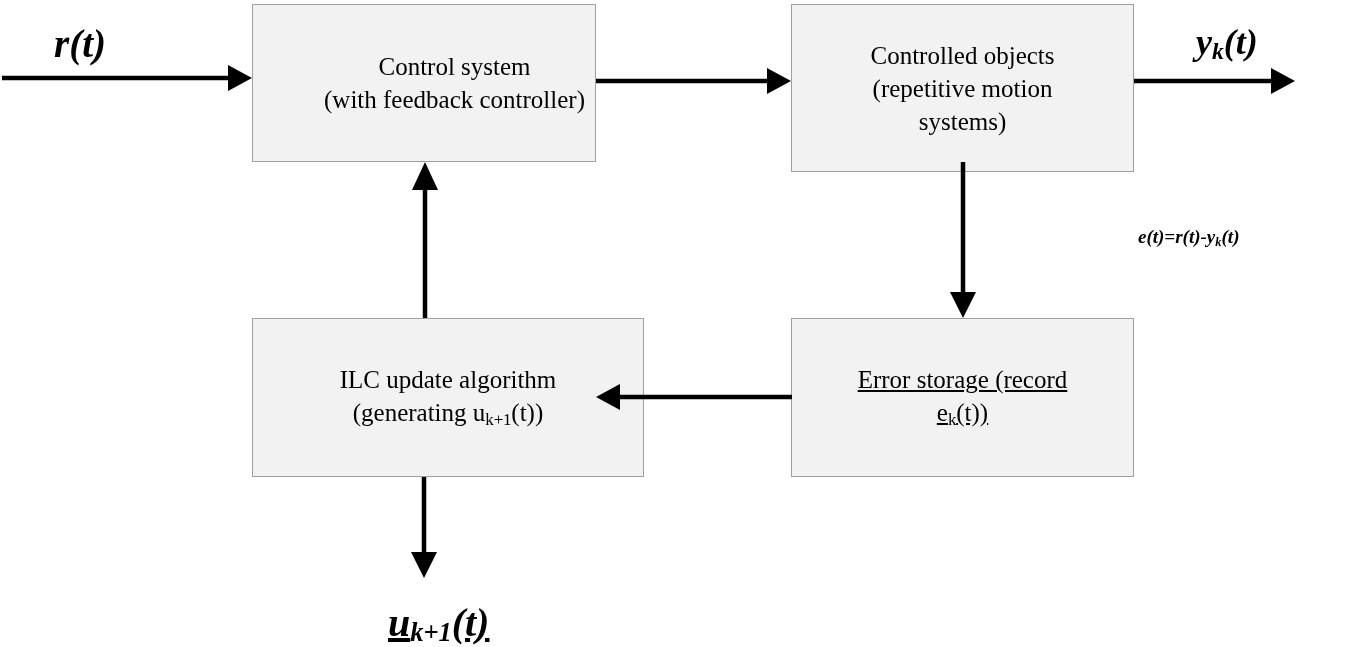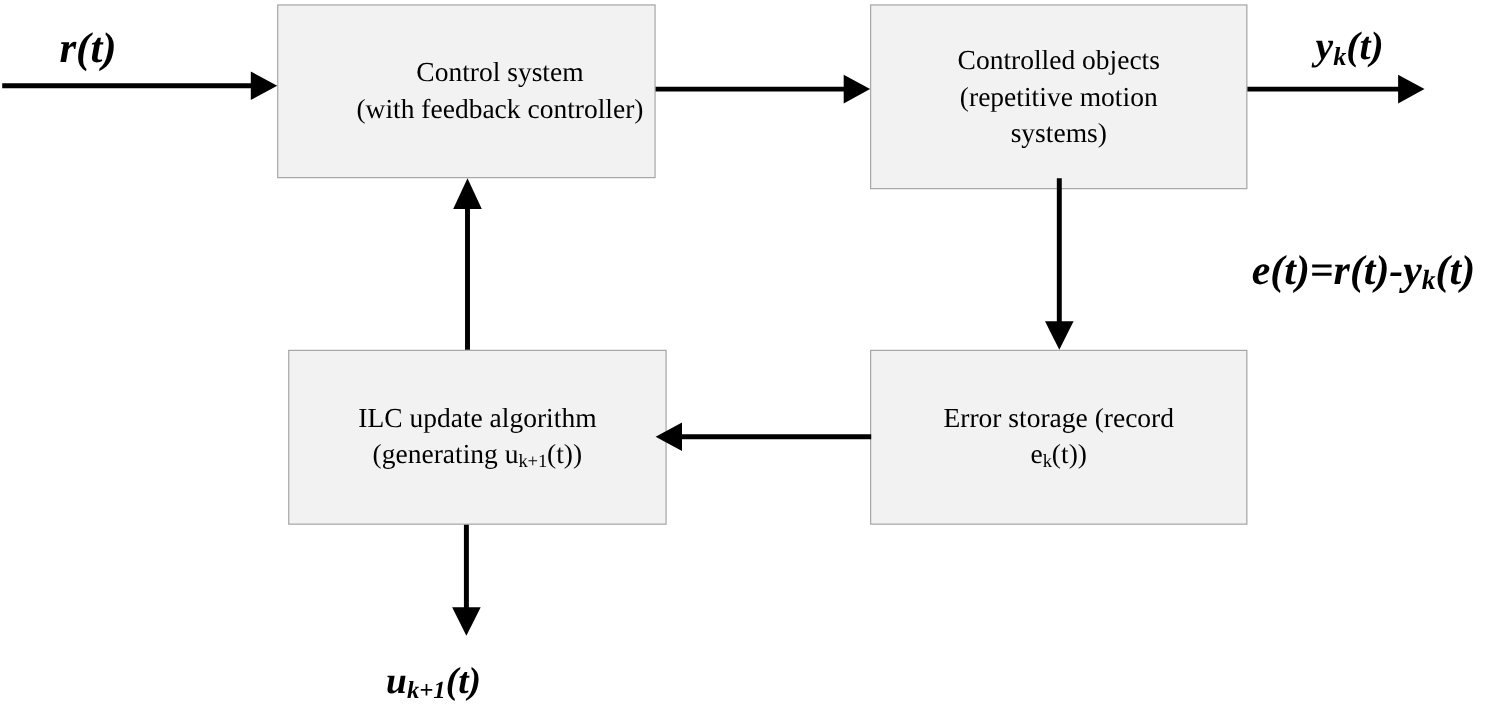--- a/index.html
+++ b/index.html
@@ -36,22 +36,22 @@
     white-space: pre-line;
   }
   .block-text sub {
     font-size: 0.68em;
     vertical-align: -0.22em;
     letter-spacing: -0.2px;
   }
 
   #block-control-system { left: 252px; top: 4px;   width: 344px; height: 158px; justify-content: flex-end; }
   #block-controlled-objects { left: 791px; top: 4px;   width: 343px; height: 168px; }
-  #block-ilc-update  { left: 262px; top: 318px; width: 344px; height: 159px; }
-  #block-error-storage { left: 791px; top: 318px; width: 343px; height: 159px; }
+  #block-ilc-update  { left: 252px; top: 318px; width: 392px; height: 159px; }
+  #block-error-storage { left: 791px; top: 318px; width: 343px; height: 159px; text-decoration: underline; }
 
   
   .arrow-svg {
     position: absolute;
     overflow: visible;
     pointer-events: none;
   }
   .arrow-line {
     stroke: #000000;
     stroke-width: 4.5;
@@ -72,22 +72,22 @@
     white-space: nowrap;
     line-height: 1;
   }
   .signal-label sub {
     font-size: 0.66em;
     vertical-align: -0.2em;
   }
 
   #label-r-of-t   { left: 54px;   top: 24px;  font-size: 39px; }
   #label-yk-of-t  { left: 1196px; top: 24px;  font-size: 36px; }
-  #label-error-eq { left: 1138px; top: 227px; font-size: 38px; }
-  #label-uk1-of-t { left: 351px;  top: 603px; font-size: 34px; }
+  #label-error-eq { left: 1138px; top: 227px; font-size: 19px; }
+  #label-uk1-of-t { left: 388px;  top: 603px; font-size: 40px; text-decoration: underline; }
 </style>
 </head>
 <body>
 
 <div id="canvas">
 
   <div class="block" id="block-control-system">
     <div class="block-text"><span>Control system</span><br><span>(with feedback controller)</span></div>
   </div>
 

